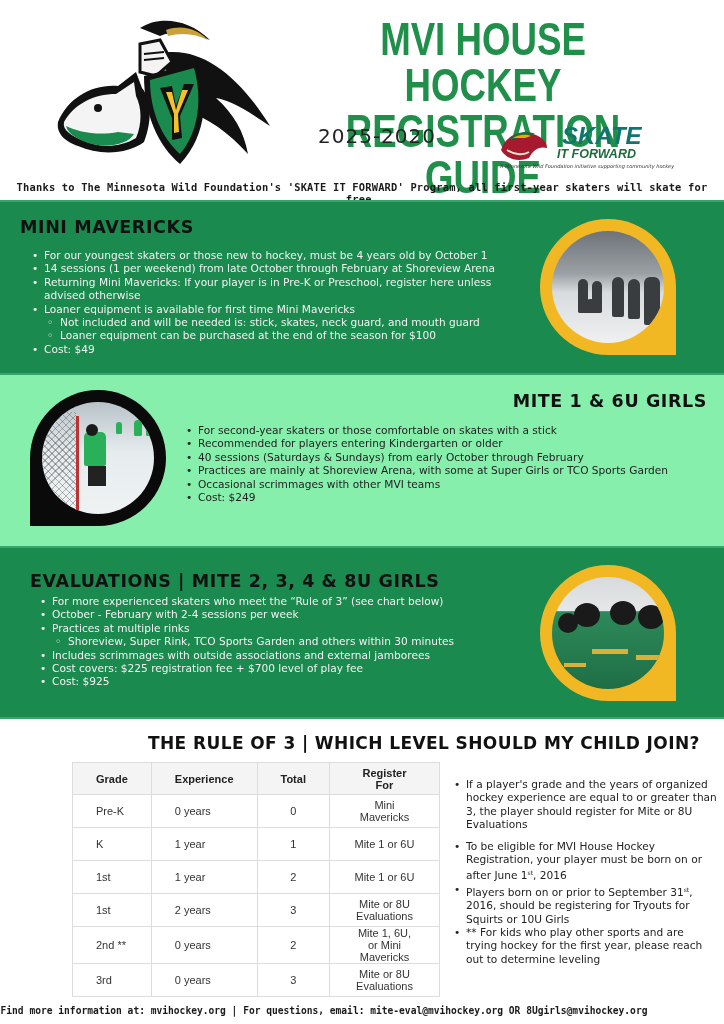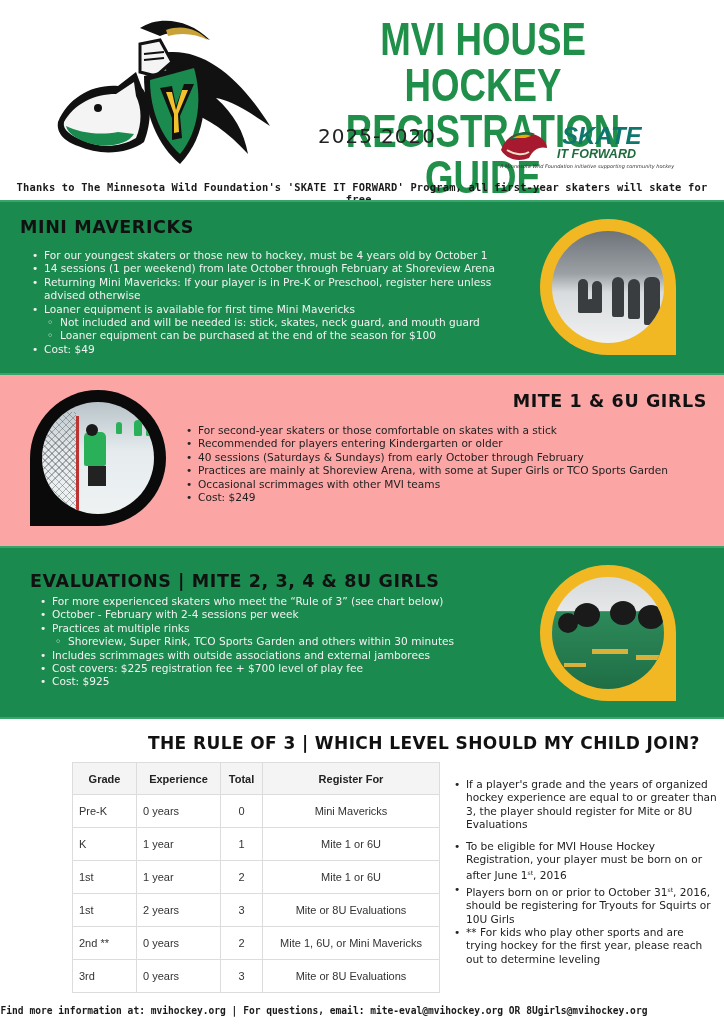--- a/index.html
+++ b/index.html
@@ -74,21 +74,21 @@
 
   
   .rule-title {
     position: absolute; left: 148px; top: 733px; font-weight: 700; font-size: 17px;
     color: #111; letter-spacing: 0.4px; white-space: nowrap;
   }
   table.rule {
     position: absolute; left: 72px; top: 762px; width: 368px; border-collapse: collapse;
     font-family: "Liberation Sans", sans-serif; font-size: 11px; color: #333;
   }
-  table.rule th, table.rule td { border: 1px solid #dcdcdc; height: 33px; padding: 0 6px; }
+  table.rule th, table.rule td { border: 1px solid #dcdcdc; height: 33px; padding: 0 23px; }
   table.rule th { background: #f4f4f4; font-weight: 700; color: #222; text-align: center; height: 32px; }
   table.rule td.c { text-align: center; }
   .rule-notes { position: absolute; left: 452px; top: 778px; font-size: 10.6px; line-height: 13.4px; color: #222; width: 265px; }
   .rule-notes li { white-space: normal; }
   .gap { height: 8px; }
   sup { font-size: 6px; vertical-align: 4px; }
 
   .footer {
     position: absolute; left: 0; top: 1005px; width: 648px; text-align: center;
     font-family: "DejaVu Sans Mono", monospace; font-weight: 700; font-size: 9.6px; color: #1a1a1a;
@@ -157,21 +157,21 @@
       <div class="fig" style="left:26px;top:48px;width:10px;height:34px;"></div>
       <div class="fig" style="left:40px;top:50px;width:10px;height:32px;"></div>
       <div class="fig" style="left:60px;top:46px;width:12px;height:40px;"></div>
       <div class="fig" style="left:76px;top:48px;width:12px;height:40px;"></div>
       <div class="fig" style="left:92px;top:46px;width:16px;height:48px;"></div>
       <div class="fig" style="left:32px;top:68px;width:16px;height:14px;"></div>
     </div>
   </div>
 </div>
 
-<div class="section" style="top:375px;height:172px;background:#fca5a5;">
+<div class="section" style="top:375px;height:172px;background:#86efac;">
   <div class="drop black" style="left:30px;top:15px;">
     <div class="photo rink2">
       <div style="position:absolute;left:0;top:10px;width:34px;height:110px;background:repeating-linear-gradient(45deg,rgba(60,60,60,.35) 0 1px,transparent 1px 5px),repeating-linear-gradient(-45deg,rgba(60,60,60,.35) 0 1px,transparent 1px 5px);"></div>
       <div style="position:absolute;left:34px;top:14px;width:3px;height:100px;background:#b33;"></div>
       <div class="fig-g" style="left:42px;top:30px;width:22px;height:34px;"></div>
       <div class="helmet" style="left:44px;top:22px;width:12px;height:12px;"></div>
       <div style="position:absolute;left:46px;top:64px;width:18px;height:20px;background:#222;"></div>
       <div class="fig-g" style="left:74px;top:20px;width:6px;height:12px;"></div>
       <div class="fig-g" style="left:92px;top:18px;width:8px;height:16px;"></div>
       <div class="fig-g" style="left:104px;top:22px;width:6px;height:12px;"></div>
@@ -260,17 +260,17 @@
       <td class="c">3</td>
       <td class="c">Mite or 8U Evaluations</td>
     </tr>
   </tbody>
 </table>
 
 <ul class="bul rule-notes">
   <li class="wrap">If a player's grade and the years of organized hockey experience are equal to or greater than 3, the player should register for Mite or 8U Evaluations</li>
   <div class="gap"></div>
   <li class="wrap"><span>To be eligible for MVI House Hockey Registration, your player must be born on or after June 1</span><sup>st</sup><span>, 2016</span></li>
-  <li class="wrap"><span>Players born on or prior to October 31</span><sup>st</sup><span>, 2016, should be registering for Tryouts for Squirts or 10U Girls</span></li>
+  <li class="wrap"><span>Players born on or prior to September 31</span><sup>st</sup><span>, 2016, should be registering for Tryouts for Squirts or 10U Girls</span></li>
   <li class="wrap">** For kids who play other sports and are trying hockey for the first year, please reach out to determine leveling</li>
 </ul>
 
 <div class="footer">Find more information at: mvihockey.org  |  For questions, email: mite-eval@mvihockey.org OR 8Ugirls@mvihockey.org</div>
 
 </body></html>

